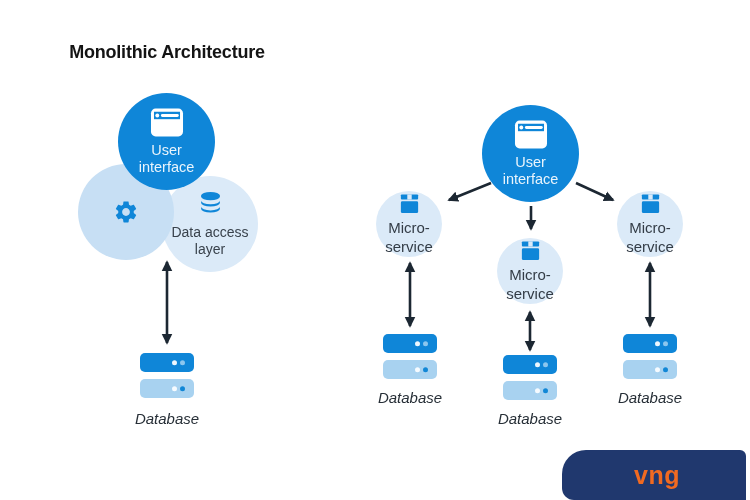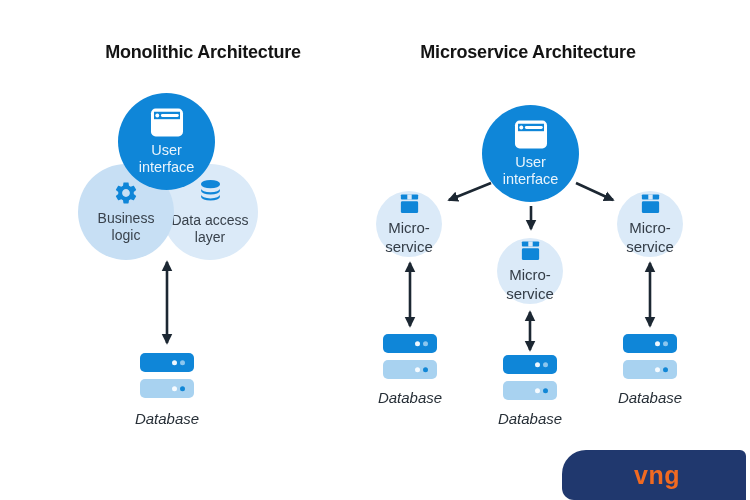--- a/index.html
+++ b/index.html
@@ -59,42 +59,39 @@
       <line x1="167" y1="262" x2="167" y2="343" marker-start="url(#ah)" marker-end="url(#ah)"></line>
       <line x1="491" y1="183" x2="449" y2="200" marker-end="url(#ah)"></line>
       <line x1="531" y1="206" x2="531" y2="229" marker-end="url(#ah)"></line>
       <line x1="576" y1="183" x2="613" y2="200" marker-end="url(#ah)"></line>
       <line x1="410" y1="263" x2="410" y2="326" marker-start="url(#ah)" marker-end="url(#ah)"></line>
       <line x1="530" y1="312" x2="530" y2="350" marker-start="url(#ah)" marker-end="url(#ah)"></line>
       <line x1="650" y1="263" x2="650" y2="326" marker-start="url(#ah)" marker-end="url(#ah)"></line>
     </g>
   </svg>
 
-  <h2 class="title" style="left:167px;margin-left:36px;">Monolithic Architecture</h2>
-  <h2 class="title" style="left:528px;">Microservice Architecture</h2>
+  <h2 class="title" style="left:167px;">Monolithic Architecture</h2>
 
-  <div class="circle soft-circle" style="left:162px;top:164px;width:96px;height:96px;gap:8px;">
+  <div class="circle soft-circle" style="left:162px;top:176px;width:96px;height:96px;gap:8px;">
     <svg width="25" height="26" viewBox="0 0 24 24">
       <g fill="#0f86d8">
         <ellipse cx="12" cy="4.8" rx="9" ry="3.4"></ellipse>
         <path d="M3 4.8 L21 4.8 L21 6 A9 3.4 0 0 1 3 6 Z"></path>
         <path d="M3 9.9 A9 3.4 0 0 0 21 9.9 L21 11.9 A9 3.4 0 0 1 3 11.9 Z"></path>
         <path d="M3 15.7 A9 3.4 0 0 0 21 15.7 L21 17.7 A9 3.4 0 0 1 3 17.7 Z"></path>
       </g>
     </svg>
     <div class="circle-label">Data access
 layer</div>
   </div>
 
   <div class="circle biz-circle" style="left:78px;top:164px;width:96px;height:96px;">
     <svg width="26" height="26" viewBox="0 0 24 24">
       <path fill="#0f86d8" d="M19.14 12.94c.04-.3.06-.61.06-.94 0-.32-.02-.64-.07-.94l2.03-1.58c.18-.14.23-.41.12-.61l-1.92-3.32c-.12-.22-.37-.29-.59-.22l-2.39.96c-.5-.38-1.03-.7-1.62-.94l-.36-2.54c-.04-.24-.24-.41-.48-.41h-3.84c-.24 0-.43.17-.47.41l-.36 2.54c-.59.24-1.13.57-1.62.94l-2.39-.96c-.22-.08-.47 0-.59.22L2.74 8.87c-.12.21-.08.47.12.61l2.03 1.58c-.05.3-.09.63-.09.94s.02.64.07.94l-2.03 1.58c-.18.14-.23.41-.12.61l1.92 3.32c.12.22.37.29.59.22l2.39-.96c.5.38 1.03.7 1.62.94l.36 2.54c.05.24.24.41.48.41h3.84c.24 0 .44-.17.47-.41l.36-2.54c.59-.24 1.13-.56 1.62-.94l2.39.96c.22.08.47 0 .59-.22l1.92-3.32c.12-.22.07-.47-.12-.61l-2.01-1.58zM12 15.6c-1.98 0-3.6-1.62-3.6-3.6s1.62-3.6 3.6-3.6 3.6 1.62 3.6 3.6-1.62 3.6-3.6 3.6z"></path>
     </svg>
-    <div class="circle-label">Business
-logic</div>
   </div>
 
   <div class="circle blue-circle" style="left:118px;top:93px;width:97px;height:97px;">
     <svg width="36" height="31" viewBox="0 0 34 30">
       <rect x="1.5" y="1.5" width="31" height="27" rx="4.5" fill="#ffffff"></rect>
       <rect x="4.4" y="4.6" width="25.2" height="7.2" fill="#0f86d8"></rect>
       <circle cx="7.6" cy="8.2" r="1.9" fill="#ffffff"></circle>
       <line x1="12.5" y1="8.2" x2="27" y2="8.2" stroke="#ffffff" stroke-width="2.8" stroke-linecap="round"></line>
     </svg>
     <div class="circle-label on-blue">User

